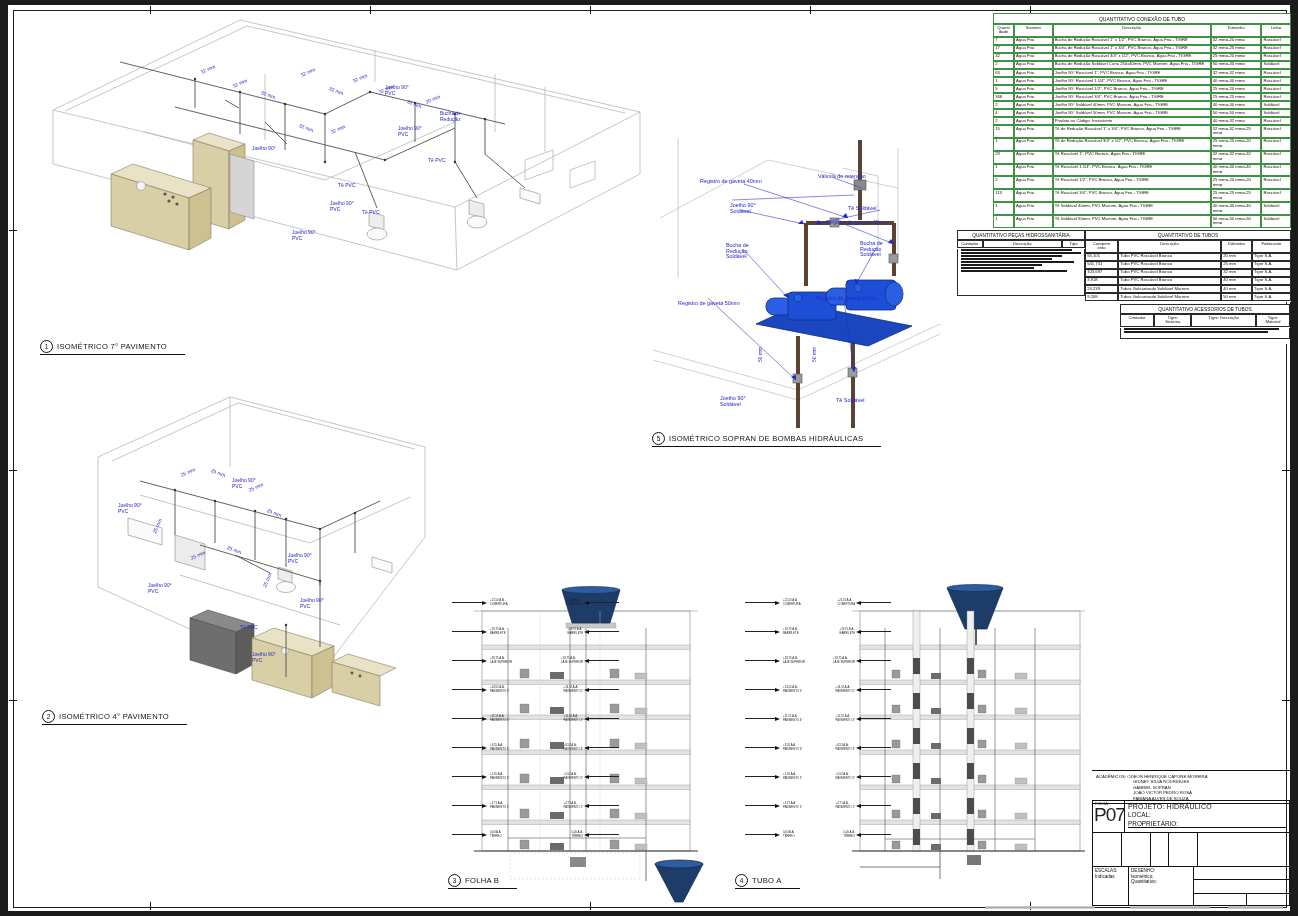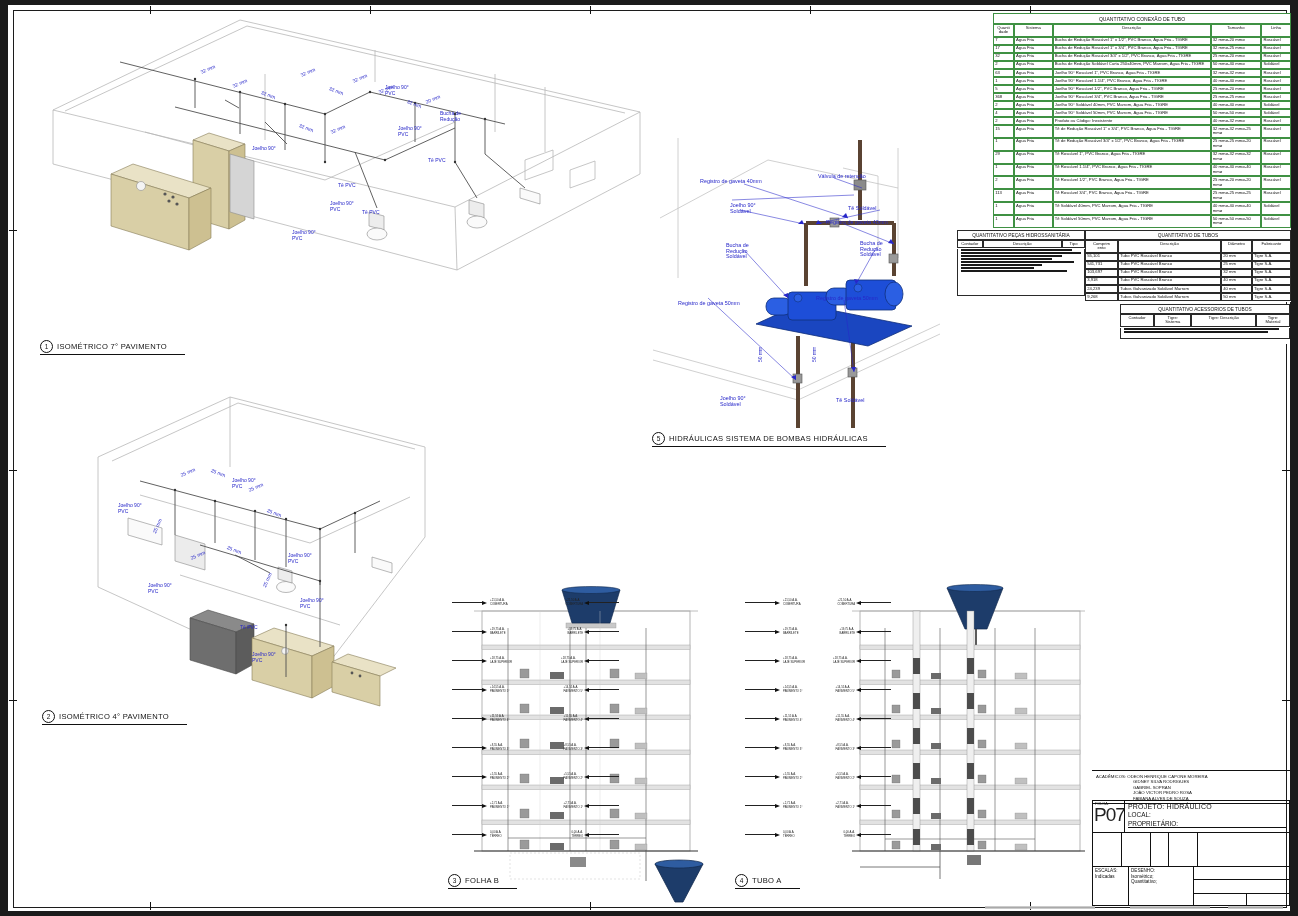--- a/index.html
+++ b/index.html
@@ -312,21 +312,21 @@
   <span class="ann big" style="left:678px;top:301px">Registro de gaveta 50mm</span>
   <span class="ann big" style="left:816px;top:296px">Registro de gaveta 50mm</span>
   <span class="ann big" style="left:720px;top:396px">Joelho 90°
 Soldável</span>
   <span class="ann big" style="left:836px;top:398px">Tê Soldável</span>
   <span class="ann" style="left:758px;top:362px;transform:rotate(-90deg)">50 mm</span>
   <span class="ann" style="left:812px;top:362px;transform:rotate(-90deg)">50 mm</span>
 
   <div class="view-label" style="left:652px;top:432px">
     <span class="vl-num">5</span>
-    <span class="vl-text">HIDRÁULICAS SISTEMA DE BOMBAS HIDRÁULICAS</span>
+    <span class="vl-text">ISOMÉTRICO SOPRAN DE BOMBAS HIDRÁULICAS</span>
   </div>
 
   <svg style="position:absolute;left:450px;top:583px" width="255" height="312" viewBox="0 0 255 312">
     <defs>
       <g id="floorB">
         <rect x="70" y="-11" width="9" height="9" fill="#9a9a9a" stroke="#666" stroke-width=".3"></rect>
         <rect x="100" y="-8" width="14" height="7" fill="#6b6b6b"></rect>
         <rect x="160" y="-11" width="9" height="9" fill="#9a9a9a" stroke="#666" stroke-width=".3"></rect>
         <rect x="185" y="-7" width="12" height="6" fill="#c0c0c0" stroke="#888" stroke-width=".3"></rect>
       </g>

